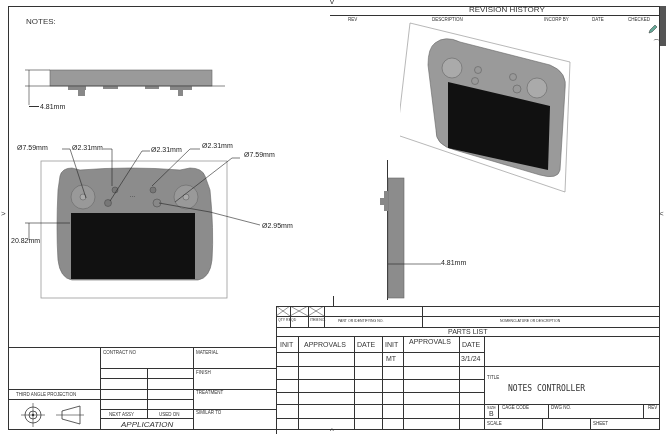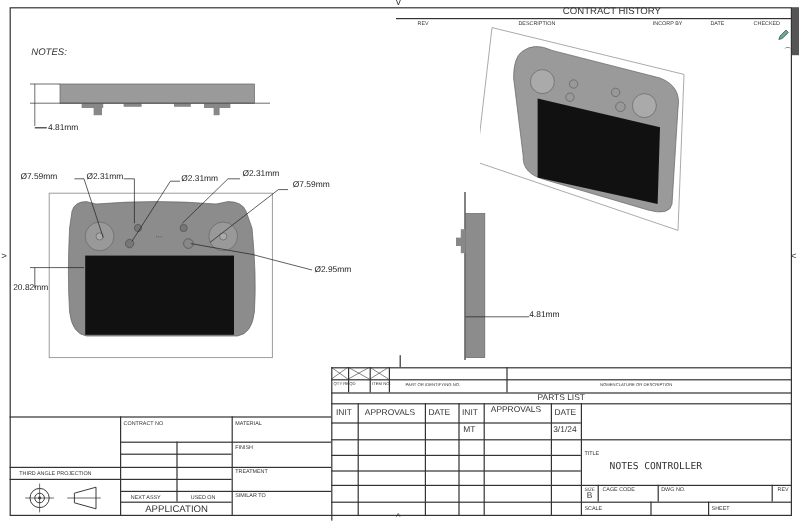--- a/index.html
+++ b/index.html
@@ -19,24 +19,24 @@
 </head>
 <body>
 
 <div class="sheet"></div>
 
 <div class="t t8" style="left:330px;top:-3px;">v</div>
 <div class="t t8" style="left:330px;top:426px;">^</div>
 <div class="t t8" style="left:1px;top:209px;">&gt;</div>
 <div class="t t8" style="left:659px;top:209px;">&lt;</div>
 
-<div class="t t8" style="left:26px;top:39px;font-style:italic;">NOTES:</div>
+<div class="t t8" style="left:26px;top:17px;">NOTES:</div>
 
 <div class="hl" style="left:330px;top:15px;width:330px;"></div>
-<div class="t t8" style="left:469px;top:5px;">CONTRACT HISTORY</div>
+<div class="t t8" style="left:469px;top:5px;">REVISION HISTORY</div>
 <div class="t t5" style="left:348px;top:17px;">REV</div>
 <div class="t t5" style="left:432px;top:17px;">DESCRIPTION</div>
 <div class="t t5" style="left:544px;top:17px;">INCORP BY</div>
 <div class="t t5" style="left:592px;top:17px;">DATE</div>
 <div class="t t5" style="left:628px;top:17px;">CHECKED</div>
 
 <svg class="edit-icon" viewBox="0 0 10 10">
   <path d="M1 9 L2 6 L7 1 L9 3 L4 8 Z" fill="#6a9" stroke="#333" stroke-width="0.5"></path>
 </svg>
 <div class="scroll"></div>
@@ -182,21 +182,21 @@
 <div class="hl" style="left:8px;top:399px;width:185px;"></div>
 <div class="hl" style="left:100px;top:409px;width:176px;"></div>
 <div class="hl" style="left:100px;top:418px;width:93px;"></div>
 <div class="t t5" style="left:103px;top:350px;">CONTRACT NO</div>
 <div class="t t5" style="left:196px;top:350px;">MATERIAL</div>
 <div class="t t5" style="left:196px;top:370px;">FINISH</div>
 <div class="t t5" style="left:196px;top:390px;">TREATMENT</div>
 <div class="t t5" style="left:196px;top:410px;">SIMILAR TO</div>
 <div class="t t5" style="left:109px;top:412px;">NEXT ASSY</div>
 <div class="t t5" style="left:159px;top:412px;">USED ON</div>
-<div class="t t8" style="left:121px;top:420px;">APPLICATION</div>
+<div class="t t8" style="left:121px;top:420px;font-style:italic;">APPLICATION</div>
 <div class="t t5" style="left:16px;top:392px;">THIRD ANGLE PROJECTION</div>
 <svg class="abs" style="left:16px;top:402px;" width="70" height="26">
   <circle cx="17" cy="13" r="8" fill="none" stroke="#333" stroke-width="0.8"></circle>
   <circle cx="17" cy="13" r="4" fill="none" stroke="#333" stroke-width="0.8"></circle>
   <circle cx="17" cy="13" r="1.2" fill="#333"></circle>
   <line x1="5" y1="13" x2="29" y2="13" stroke="#333" stroke-width="0.6"></line>
   <line x1="17" y1="1" x2="17" y2="25" stroke="#333" stroke-width="0.6"></line>
   <polygon points="46,9 64,4 64,22 46,17" fill="none" stroke="#333" stroke-width="0.8"></polygon>
   <line x1="40" y1="13" x2="68" y2="13" stroke="#333" stroke-width="0.6"></line>
 </svg>

